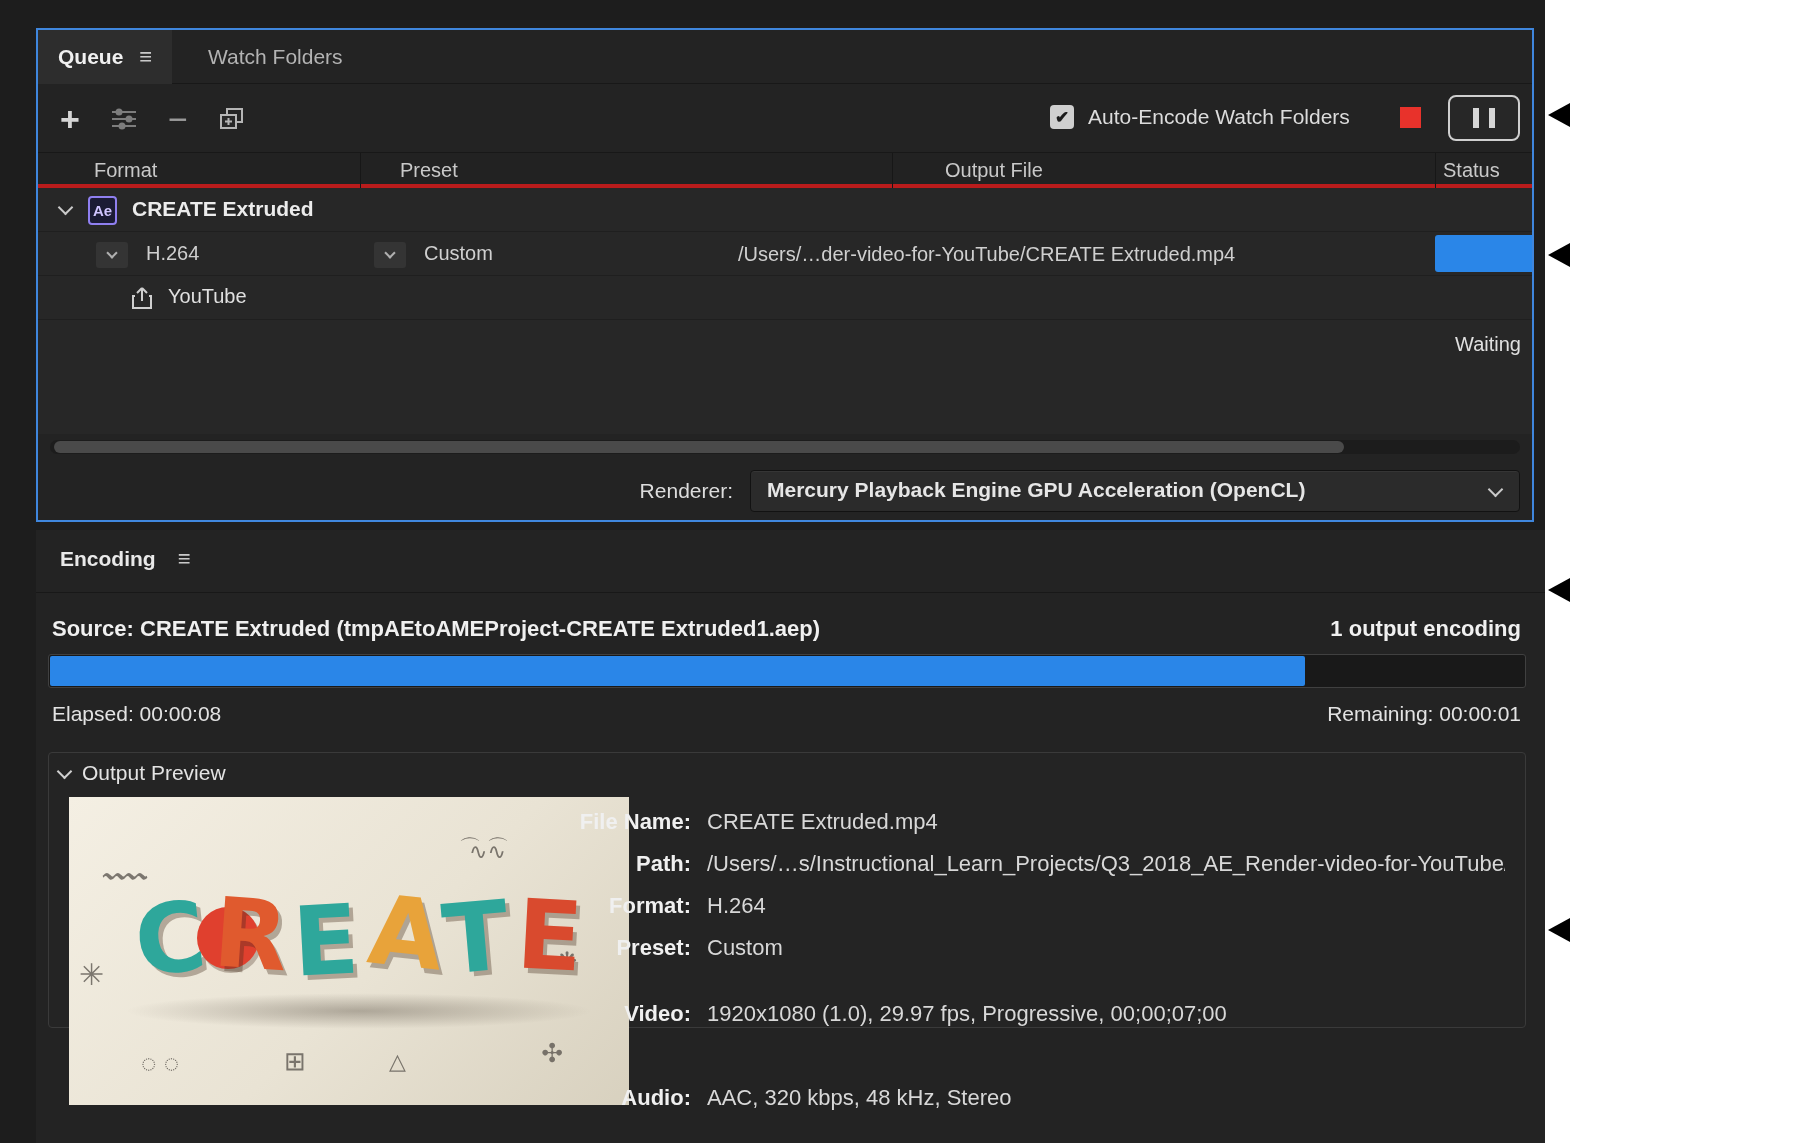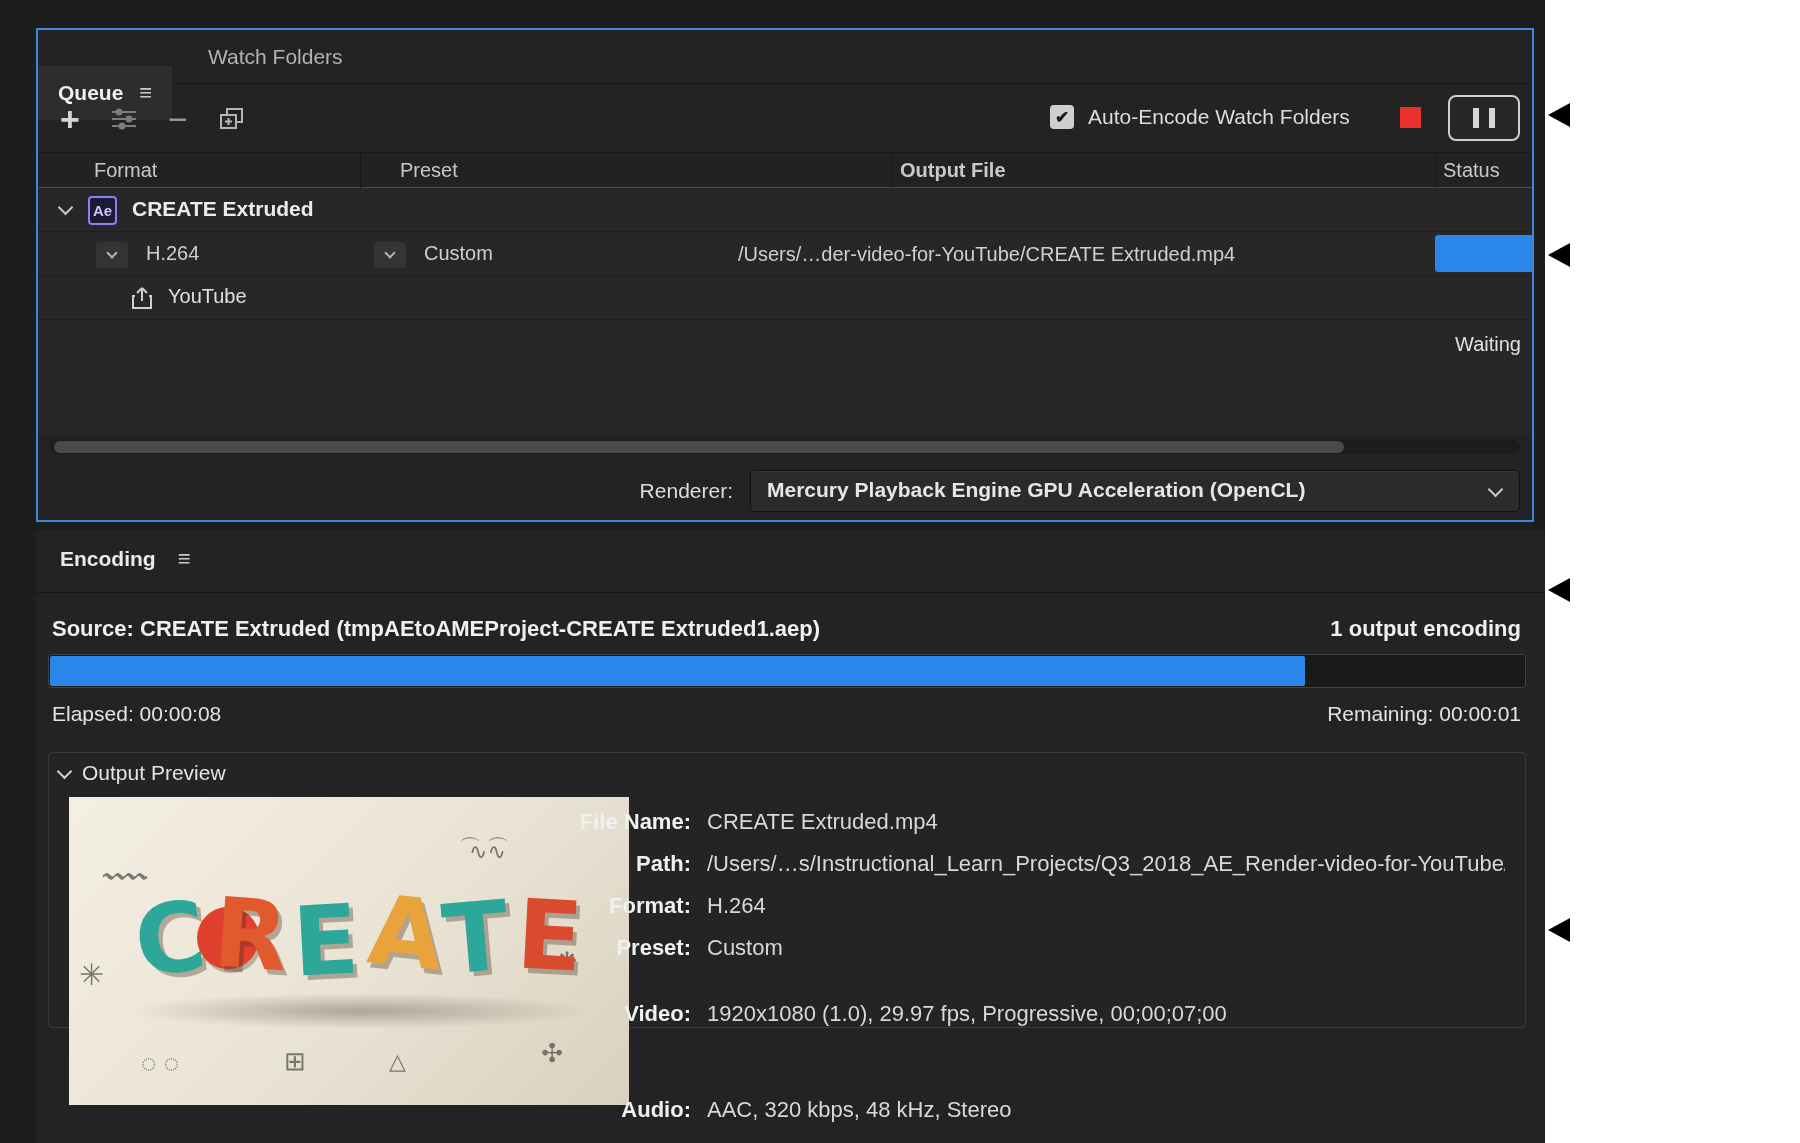--- a/index.html
+++ b/index.html
@@ -6,41 +6,41 @@
   body { background:#ffffff; font-family:"Liberation Sans", sans-serif; }
   .stage { position:relative; width:1800px; height:1143px; background:#ffffff; overflow:hidden; }
   .app  { position:absolute; left:0; top:0; width:1545px; height:1143px; background:#1d1d1d; }
 
   
   .queue-panel { position:absolute; left:36px; top:28px; width:1498px; height:494px;
                  background:#232323; border:2px solid #3f86dd; }
   .tabbar { position:absolute; left:0; top:0; width:100%; height:54px; border-bottom:1px solid #181818; }
   .tab { position:absolute; top:0; height:54px; display:flex; align-items:center; gap:16px;
          padding:0 20px; font-size:21px; color:#b3b3b3; }
-  .tab.active { left:0; background:#2d2d2d; color:#f0f0f0; font-weight:bold;margin-top:36px; }
+  .tab.active { left:0; background:#2d2d2d; color:#f0f0f0; font-weight:bold; }
   .tab.inactive { left:150px; }
   .hamburger { font-size:22px; color:#c9c9c9; font-weight:normal; }
 
   .toolbar { position:absolute; left:0; top:55px; width:100%; height:67px; }
   .tb-btn { position:absolute; top:14px; width:40px; height:40px; display:flex; align-items:center; justify-content:center; }
   .glyph-add { font-size:34px; color:#d5d5d5; font-weight:bold; line-height:1; }
   .glyph-remove { font-size:34px; color:#9a9a9a; line-height:1; }
 
   .auto-encode { position:absolute; left:1012px; top:20px; display:flex; align-items:center; gap:14px; }
   .checkbox { width:24px; height:24px; background:#cfcfcf; border-radius:4px; display:flex;
               align-items:center; justify-content:center; font-size:17px; font-weight:bold; color:#1b1b1b; }
   .auto-encode-label { font-size:21px; color:#dcdcdc; }
 
   .stop-btn { position:absolute; left:1362px; top:22px; width:21px; height:21px; background:#e8322b; }
   .pause-btn { position:absolute; left:1410px; top:10px; width:72px; height:46px; background:#272727;
                border:2px solid #cfcfcf; border-radius:8px; display:flex; align-items:center; justify-content:center; gap:10px; }
   .pause-bar { width:6px; height:20px; background:#d6d6d6; }
 
   .thead { position:absolute; left:0; top:122px; width:100%; height:36px; background:#222222;
-           border-top:1px solid #181818; border-bottom:1px solid #b91c1c; }
+           border-top:1px solid #181818; border-bottom:4px solid #b91c1c; }
   .th { position:absolute; top:6px; font-size:20px; color:#c9c9c9; }
   .col-sep { position:absolute; top:0; width:1px; height:36px; background:#171717; }
 
   .rows { position:absolute; left:0; top:158px; width:100%; height:246px; background:#272727; }
   .qrow { position:absolute; left:0; width:100%; border-bottom:1px solid #1f1f1f; }
   .chev { display:inline-block; width:11px; height:11px; border-right:2px solid #c9c9c9;
           border-bottom:2px solid #c9c9c9; transform:rotate(45deg); }
   .chev-sm { width:8px; height:8px; border-color:#b0b0b0; border-width:2px; }
   .ae-badge { position:absolute; left:50px; top:8px; width:29px; height:29px; background:#1b1b35;
               border:2px solid #8f7ff0; border-radius:4px; color:#cfc4ff; font-weight:bold; font-size:15px;
@@ -156,21 +156,21 @@
         <div class="stop-btn" style="background: rgb(232, 50, 43);"></div>
         <div class="pause-btn">
           <span class="pause-bar"></span>
           <span class="pause-bar"></span>
         </div>
       </div>
 
       <div class="thead">
         <span class="th" style="left:56px;">Format</span>
         <span class="th" style="left:330px;margin-left:32px;">Preset</span>
-        <span class="th" style="left:862px;font-weight:bold;">Output File</span>
+        <span class="th" style="left:907px;">Output File</span>
         <span class="th" style="left:1405px;">Status</span>
         <span class="col-sep" style="left:322px;"></span>
         <span class="col-sep" style="left:854px;"></span>
         <span class="col-sep" style="left:1397px;"></span>
       </div>
 
       <div class="rows">
 
         <div class="qrow" style="top:0; height:44px;">
           <span class="chev" style="position:absolute; left:22px; top:14px;"></span>
@@ -269,21 +269,21 @@
           <div class="dv">H.264</div>
         </div>
         <div class="detail-row" style="top:182px;">
           <div class="dl">Preset:</div>
           <div class="dv">Custom</div>
         </div>
         <div class="detail-row" style="top:248px;">
           <div class="dl">Video:</div>
           <div class="dv">1920x1080 (1.0), 29.97 fps, Progressive, 00;00;07;00</div>
         </div>
-        <div class="detail-row" style="top:332px;margin-top:12px;">
+        <div class="detail-row" style="top:332px;">
           <div class="dl">Audio:</div>
           <div class="dv">AAC, 320 kbps, 48 kHz, Stereo</div>
         </div>
       </div>
     </div>
   </div>
 
   <div class="white-strip">
     <span class="callout" style="top:103px;"></span>
     <span class="callout" style="top:243px;"></span>

